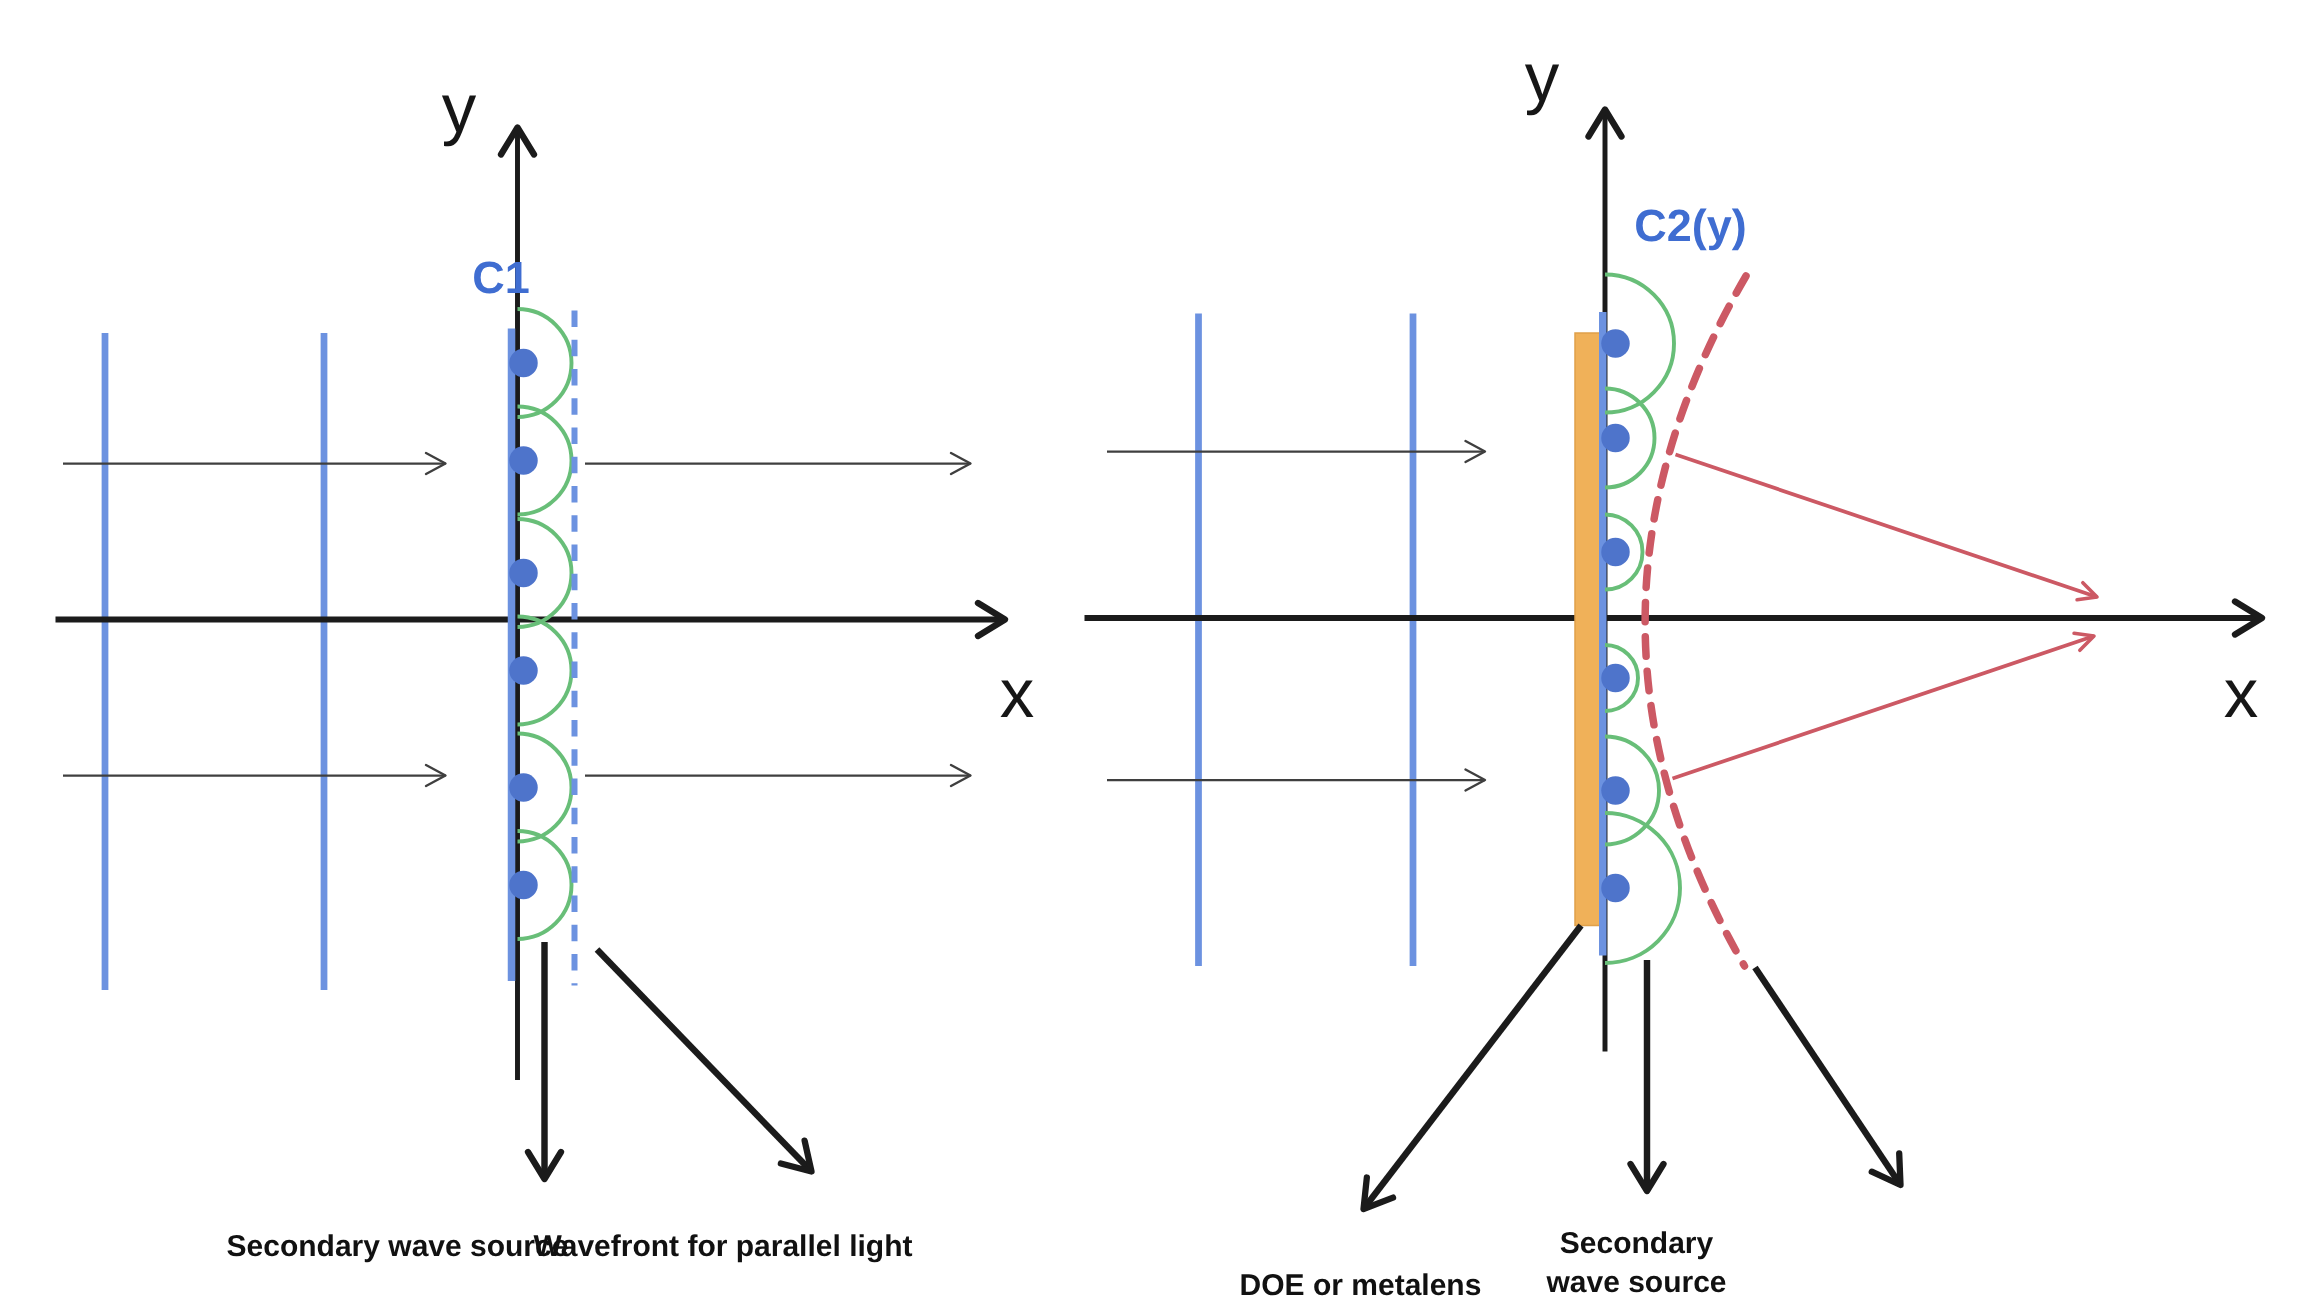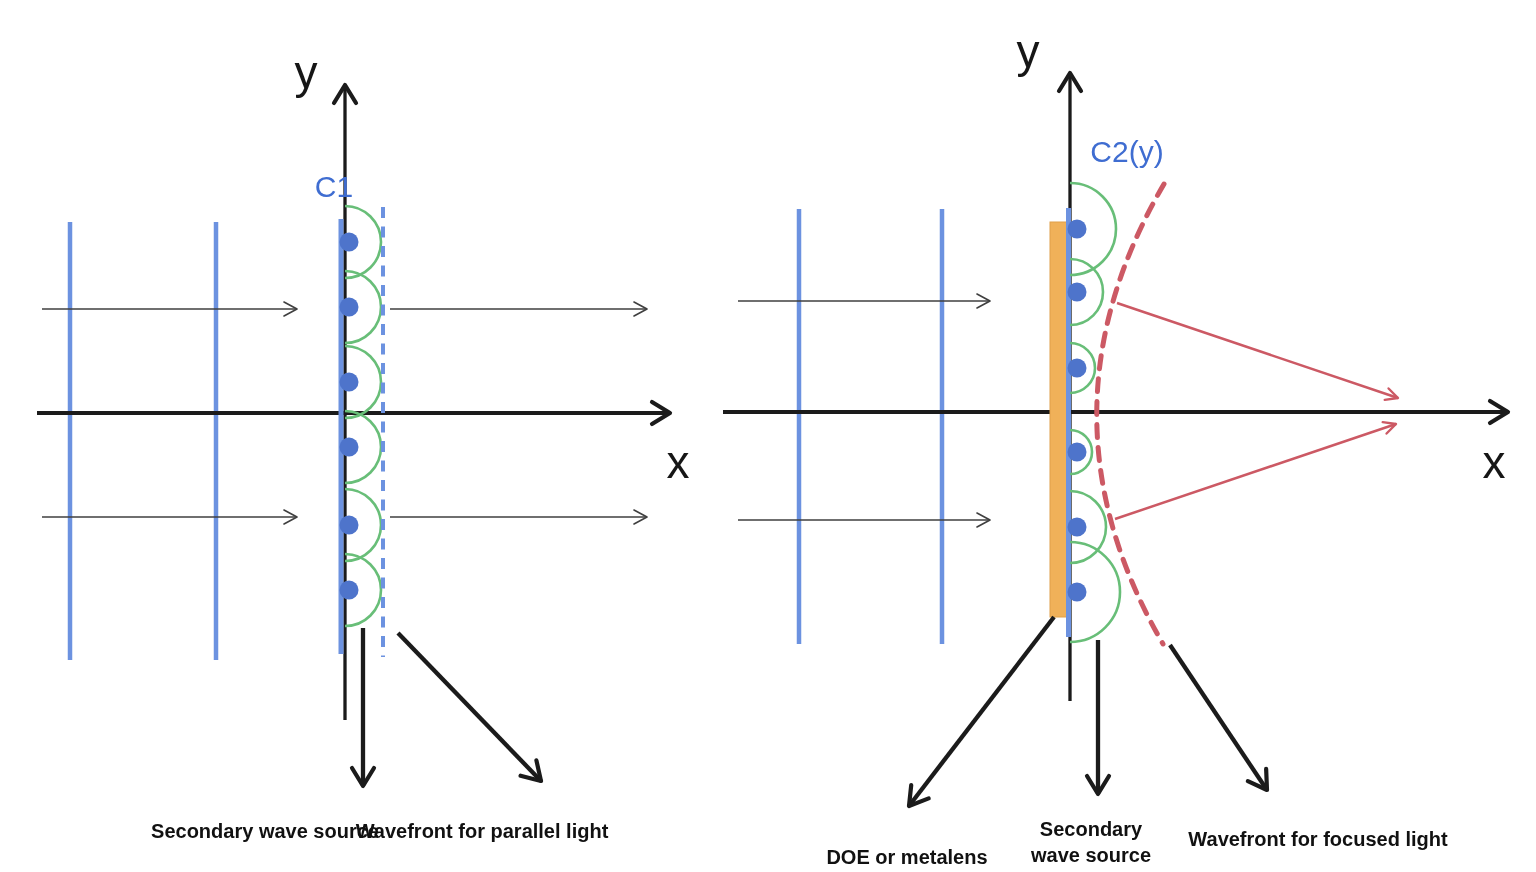--- a/index.html
+++ b/index.html
@@ -2,21 +2,21 @@
 <html><head>
 <meta charset="utf-8">
 <style>
   html,body{margin:0;padding:0;background:#ffffff;}
   .stage{position:relative;width:1536px;height:872px;background:#ffffff;overflow:hidden;
          font-family:"Liberation Sans", sans-serif;}
   .stage svg{position:absolute;left:0;top:0;}
   .lbl{position:absolute;transform:translate(-50%,-50%);white-space:nowrap;
        color:#161616;text-align:center;line-height:1.3;}
   .axis-label{font-size:46px;font-weight:400;}
-  .c-label{font-size:30px;font-weight:400;color:#3F6DD1;}
+  .c-label{font-size:30px;font-weight:700;color:#3F6DD1;}
   .caption{font-size:20px;font-weight:600;color:#111111;}
   .pre{white-space:pre-line;margin-left:11px;}
   
   .pos-ly{left:306px;top:73px;}
   .pos-lx{left:678px;top:463px;}
   .pos-c1{left:334px;top:186px;}
   .pos-ry{left:1028px;top:52px;}
   .pos-rx{left:1494px;top:463px;}
   .pos-c2{left:1127px;top:151px;}
   .pos-cap-sws-l{left:265px;top:831px;}
@@ -98,14 +98,13 @@
   <div class="lbl c-label pos-c1">C1</div>
   <div class="lbl axis-label pos-ry">y</div>
   <div class="lbl axis-label pos-rx">x</div>
   <div class="lbl c-label pos-c2">C2(y)</div>
 
   <div class="lbl caption pos-cap-sws-l">Secondary wave source</div>
   <div class="lbl caption pos-cap-wpl">Wavefront for parallel light</div>
   <div class="lbl caption pos-cap-doe">DOE or metalens</div>
   <div class="lbl caption pre pos-cap-sws-r">Secondary
 wave source</div>
-  <div class="lbl caption pos-cap-wfl">Wavefront for focused light</div>
 </div>
 
 </body></html>

